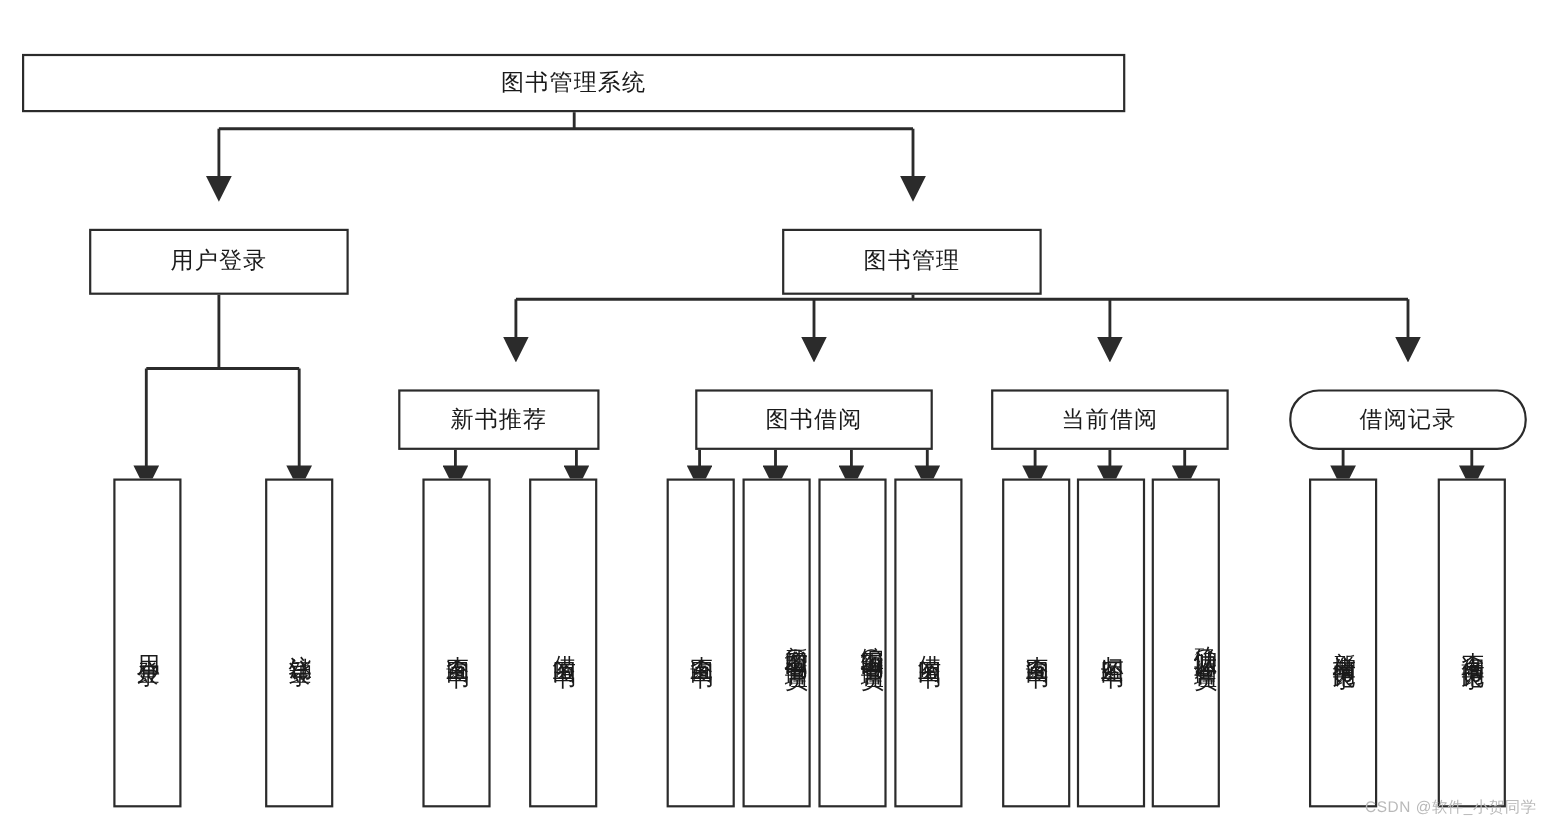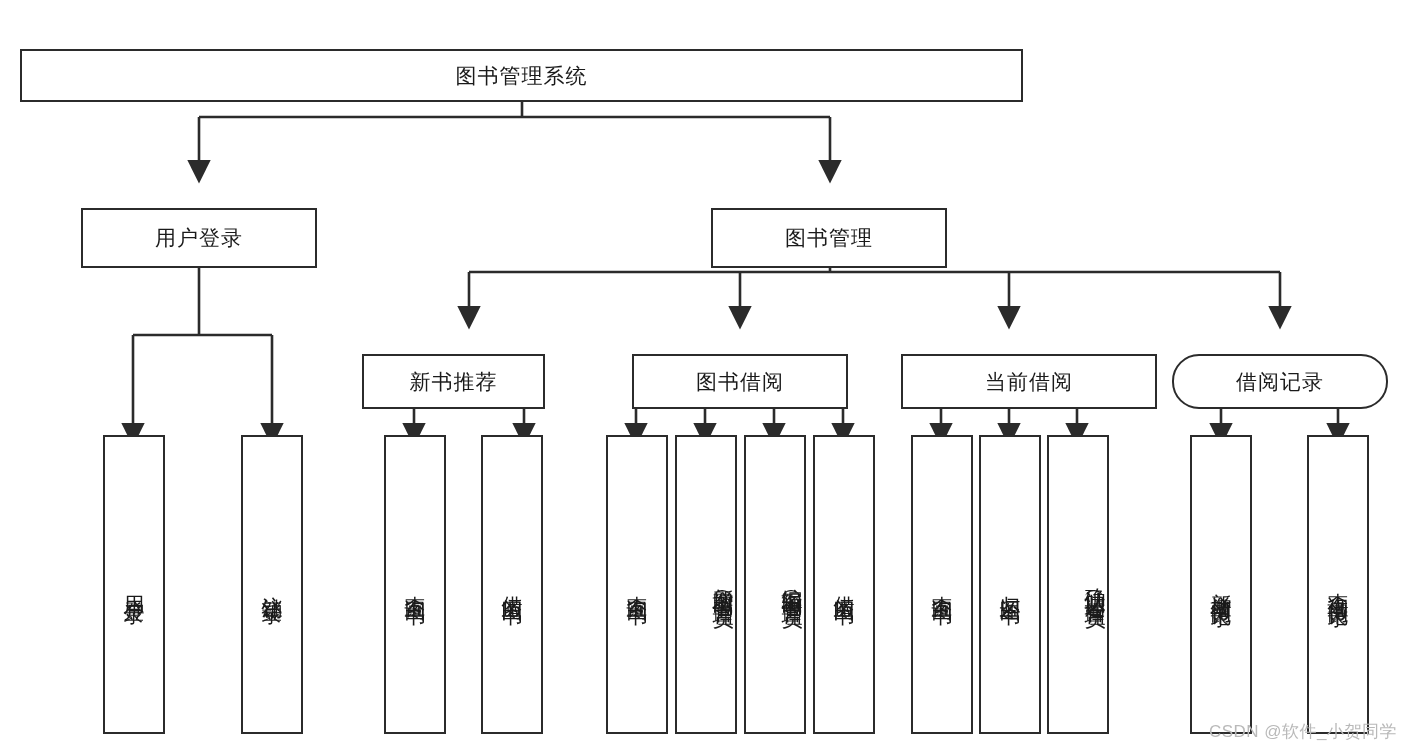--- a/index.html
+++ b/index.html
@@ -52,21 +52,21 @@
     left: 0;
     top: 0;
     width: 1405px;
     height: 747px;
     pointer-events: none;
   }
   .watermark {
     position: absolute;
     right: 8px;
     bottom: 4px;
-    font-size: 17px;
+    font-size: 14px;
     color: #b9b9b9;
     letter-spacing: 0.5px;
     white-space: nowrap;
   }
 </style>
 </head>
 <body>
 
 <div id="canvas">
 
@@ -122,21 +122,21 @@
     </g>
   </svg>
 
   <div class="node horiz" style="left:20px; top:13px; width:1003px; height:53px;">图书管理系统</div>
 
   <div class="node horiz" style="left:81px; top:172px; width:236px; height:60px;">用户登录</div>
   <div class="node horiz" style="left:711px; top:172px; width:236px; height:60px;">图书管理</div>
 
   <div class="node horiz" style="left:362px; top:318px; width:183px; height:55px;">新书推荐</div>
   <div class="node horiz" style="left:632px; top:318px; width:216px; height:55px;">图书借阅</div>
-  <div class="node horiz" style="left:901px; top:318px; width:256px; height:55px;">当前借阅</div>
+  <div class="node horiz" style="left:901px; top:318px; width:216px; height:55px;">当前借阅</div>
   <div class="node horiz" style="left:1172px; top:318px; width:216px; height:55px;border-radius:27px;">借阅记录</div>
 
   <div class="node vert mid" style="left:103px; top:435px; width:62px; height:299px;">用户登录</div>
   <div class="node vert mid" style="left:241px; top:435px; width:62px; height:299px;">注销登录</div>
 
   <div class="node vert mid" style="left:384px; top:435px; width:62px; height:299px;">查询图书</div>
   <div class="node vert mid" style="left:481px; top:435px; width:62px; height:299px;">借阅图书</div>
 
   <div class="node vert mid" style="left:606px; top:435px; width:62px; height:299px;">查询图书</div>
   <div class="node vert" style="left:675px; top:435px; width:62px; height:299px;">新增图书（管理员）</div>

